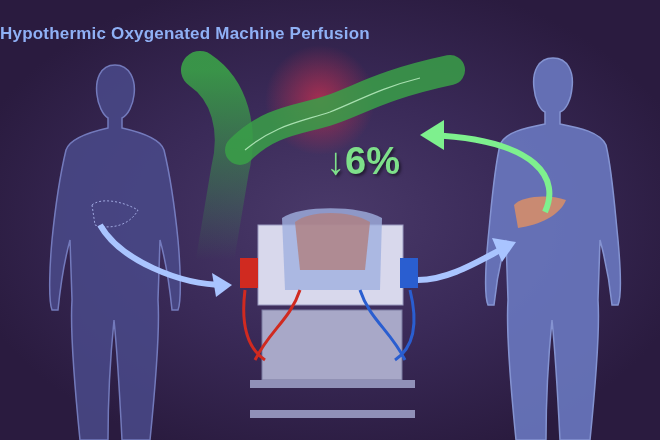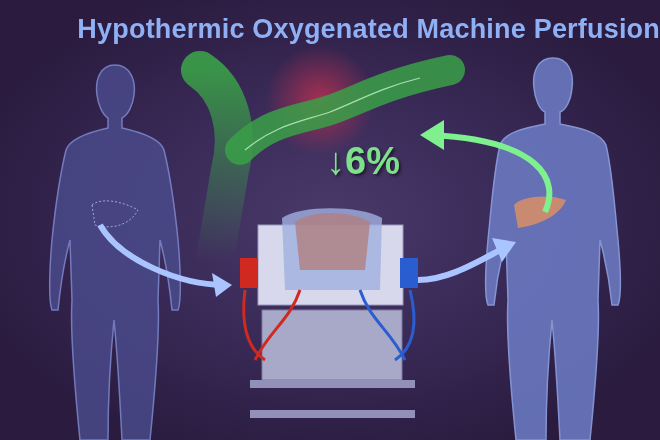--- a/index.html
+++ b/index.html
@@ -1,18 +1,18 @@
 <!DOCTYPE html>
 <html><head>
 <meta charset="utf-8">
 <style>
   html,body{margin:0;padding:0;}
   body{width:660px;height:440px;overflow:hidden;background:#2a1b3f;font-family:"Liberation Sans",sans-serif;}
   .stage{position:relative;width:660px;height:440px;background:radial-gradient(ellipse at 50% 50%,#4a3a6a 0%,#3a2a58 40%,#2a1b3f 80%);}
-  .title{position:absolute;top:14px;left:0;width:660px;text-align:right;font-size:27px;font-weight:bold;color:#8fb0f5;letter-spacing:0.2px;}
+  .title{position:absolute;top:24px;left:0;width:660px;text-align:left;font-size:17px;font-weight:bold;color:#8fb0f5;letter-spacing:0.2px;}
   svg{position:absolute;left:0;top:0;}
   .pct{position:absolute;left:326px;top:140px;font-size:38px;font-weight:bold;color:#7ee08a;text-shadow:2px 2px 3px rgba(0,0,0,.5);}
 </style>
 </head>
 <body>
 
 <div class="stage">
   <svg width="660" height="440" viewBox="0 0 660 440">
     <defs>
       <radialGradient id="redglow" cx="50%" cy="50%" r="50%">

